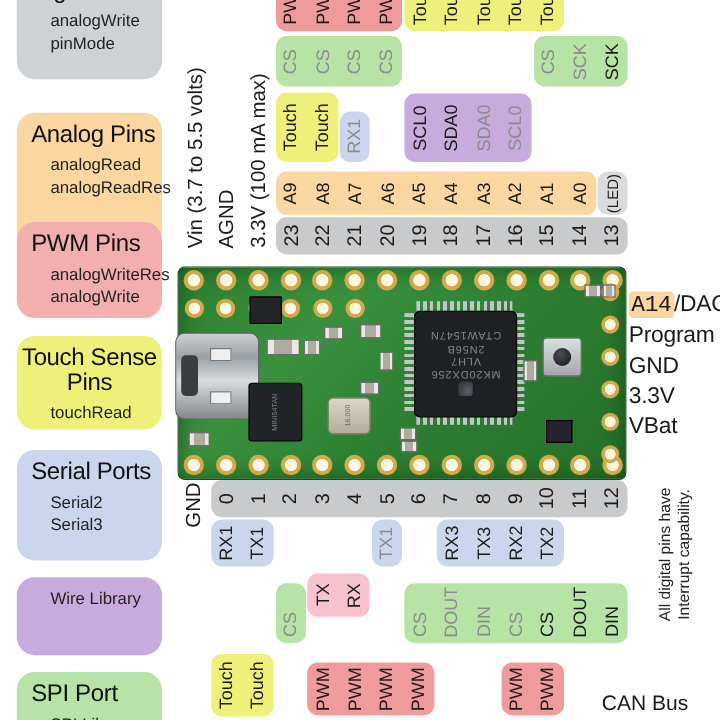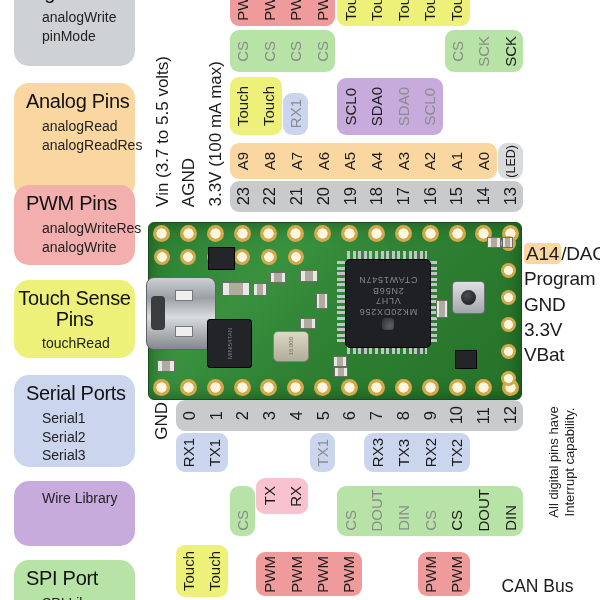--- a/index.html
+++ b/index.html
@@ -19,21 +19,21 @@
          white-space:nowrap;color:#1b1b1b;}
   .vtext.gray{color:#8b8b8d;}
   .pwr{position:absolute;width:27px;bottom:393px;display:flex;flex-direction:column;
        justify-content:flex-end;align-items:center;}
   .pwr .vtext,#gnd-bot .vtext{font-size:17px;}
   #gnd-bot{position:absolute;width:27px;top:402px;left:148px;display:flex;flex-direction:column;
        align-items:center;}
   
   #right-labels{position:absolute;left:524px;top:241px;}
   .rline{font-size:19px;line-height:25.3px;letter-spacing:-0.2px;white-space:nowrap;}
-  .hl{background:#fad7a1;border-radius:4px;padding:0 2px;}
+  .hl{background:#fad7a1;border-radius:4px;padding:0 2px;font-family:Liberation Mono, monospace;}
   #right-note{position:absolute;left:488px;top:445px;width:150px;height:34px;
       transform:rotate(-90deg);text-align:center;font-size:13px;line-height:16px;color:#222;}
   
   #can-box{position:absolute;left:492px;top:557px;width:91px;height:70px;border-radius:13px;
       text-align:center;padding-top:19px;box-sizing:border-box;font-size:17.5px;}
   
   #board{position:absolute;left:148px;top:222px;width:372px;height:176px;border-radius:6px;
       background:linear-gradient(135deg,#2c7d31 0%,#39913e 30%,#2e8033 55%,#257028 100%);
       border:1px solid #174d1b;box-shadow:inset 0 0 18px rgba(0,40,0,.5);}
   .pad{position:absolute;border-radius:50%;
@@ -429,37 +429,36 @@
       </div>
       <div class="vcell">
         <span class="vtext">PWM</span>
       </div>
     </div>
     <div class="legend" style="top: -44px; height: 110px; background: rgb(206, 210, 213); padding-top: 26px;">
       <div class="ltitle">Digital Pins</div>
       <div class="litem">analogWrite</div>
       <div class="litem">pinMode</div>
     </div>
-    <div class="legend" style="top: 83px; height: 115px; background: rgb(250, 215, 161);">
+    <div class="legend" style="top: 94px; height: 115px; background: rgb(250, 215, 161);">
       <div class="ltitle">Analog Pins</div>
       <div class="litem">analogRead</div>
       <div class="litem">analogReadRes</div>
     </div>
     <div class="legend" style="top: 185px; height: 80px; background: rgb(243, 174, 174);">
       <div class="ltitle">PWM Pins</div>
       <div class="litem">analogWriteRes</div>
       <div class="litem">analogWrite</div>
     </div>
     <div class="legend ctr" style="top: 280px; height: 78px; background: rgb(237, 241, 122);">
       <div class="ltitle">Touch Sense Pins</div>
       <div class="litem">touchRead</div>
     </div>
     <div class="legend" style="top: 375px; height: 92px; background: rgb(203, 214, 238);">
       <div class="ltitle">Serial Ports</div>
-      <div class="litem">Serial1</div>
       <div class="litem">Serial2</div>
       <div class="litem">Serial3</div>
     </div>
     <div class="legend" style="top: 481px; height: 65px; background: rgb(199, 171, 220);">
       <div class="litem">Wire Library</div>
     </div>
     <div class="legend" style="top: 560px; height: 75px; background: rgb(183, 227, 166);">
       <div class="ltitle">SPI Port</div>
       <div class="litem">SPI Library</div>
     </div>

